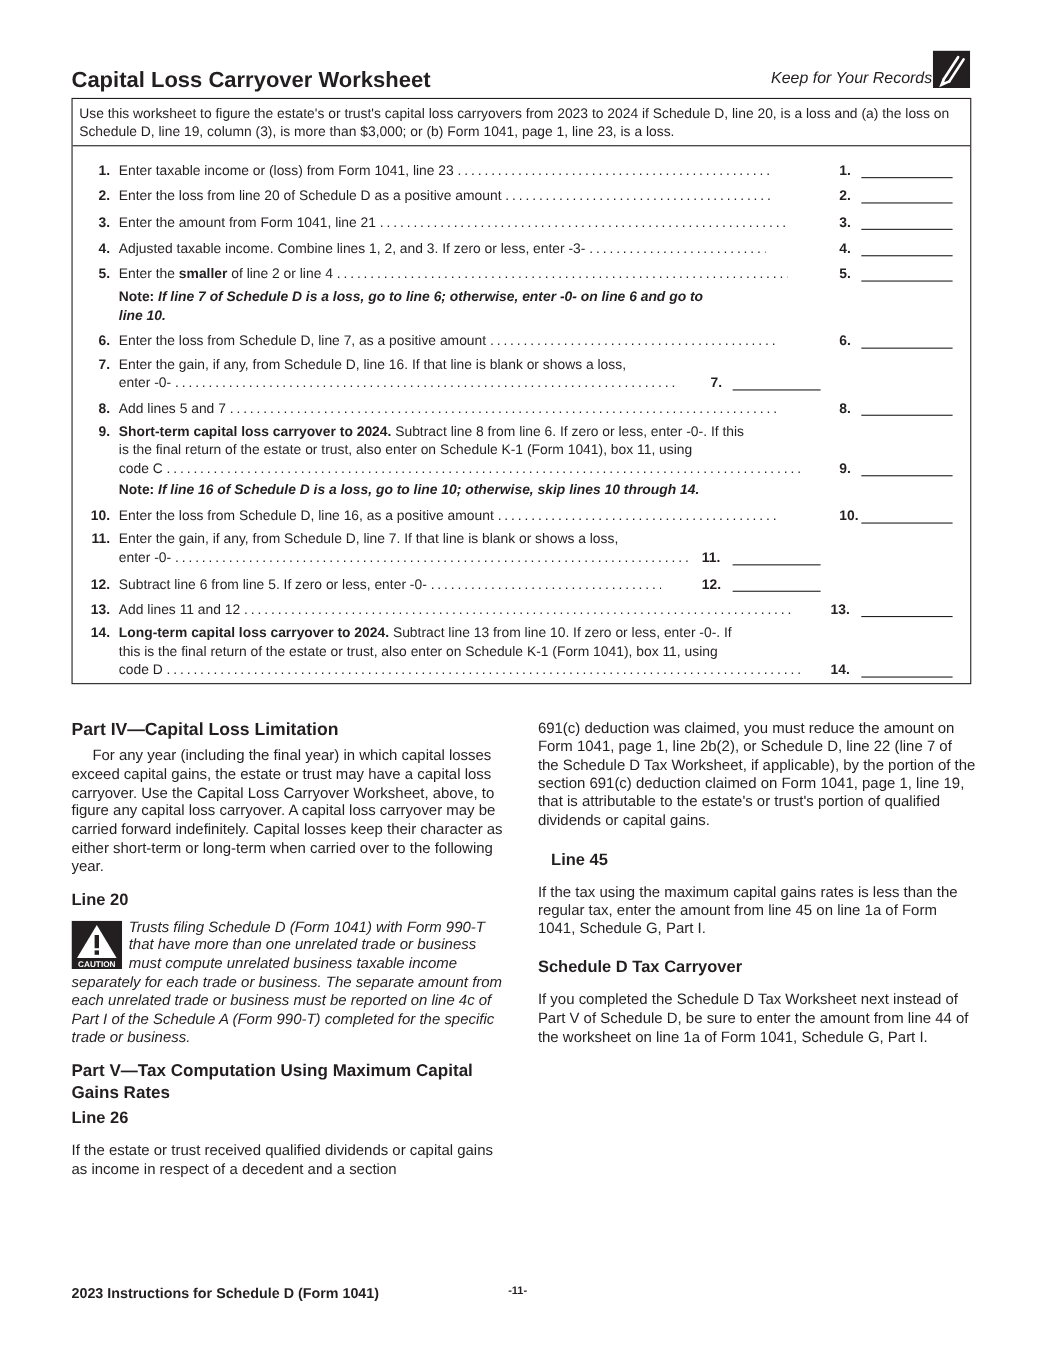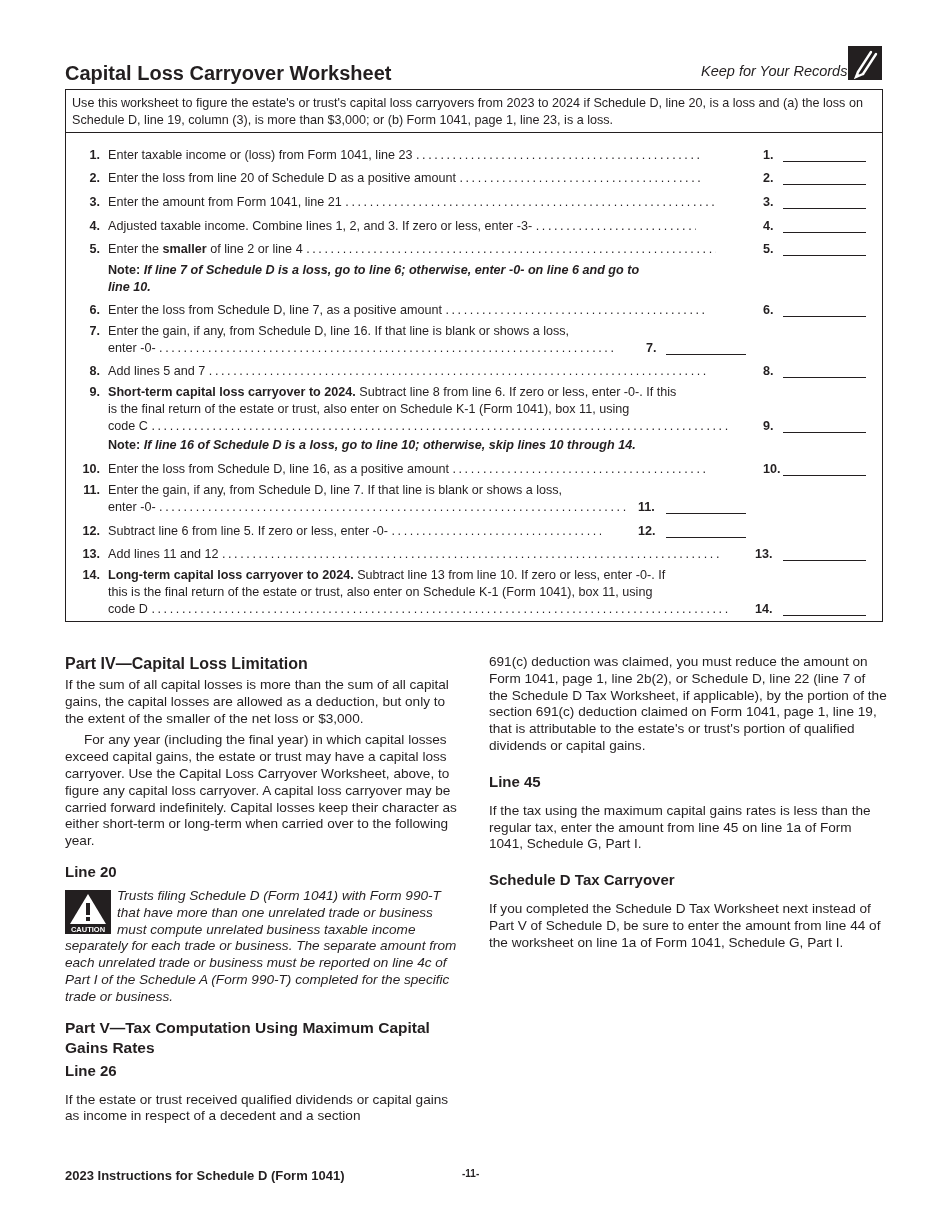--- a/index.html
+++ b/index.html
@@ -185,40 +185,39 @@
   <div class="row" style="top:477px;">
     <span class="num">14.</span>
     <span class="txt"><b>Long-term capital loss carryover to 2024.</b><span> Subtract line 13 from line 10. If zero or less, enter -0-. If</span><br><span>this is the final return of the estate or trust, also enter on Schedule K-1 (Form 1041), box 11, using</span><br><span>code D</span> <span class="lead" style="width:578px;">......................................................................................................................................</span></span>
     <span class="rlabel" style="left:689px; top:34px;">14.</span>
     <span class="rline" style="left:717px; top:34px;"></span>
   </div>
 </div>
 
 <div class="col" style="left:65px; top:654px; width:392px;">
   <div class="h2">Part IV—Capital Loss Limitation</div>
-  <p style="margin-top:3px;">If the sum of all capital losses is more than the sum of all capital gains, the capital losses are allowed as a deduction, but only to the extent of the smaller of the net loss or $3,000.</p>
   <p style="margin-top:5px; text-indent:19px;">For any year (including the final year) in which capital losses exceed capital gains, the estate or trust may have a capital loss carryover. Use the Capital Loss Carryover Worksheet, above, to figure any capital loss carryover. A capital loss carryover may be carried forward indefinitely. Capital losses keep their character as either short-term or long-term when carried over to the following year.</p>
   <div class="h3" style="margin-top:12px;">Line 20</div>
   <div style="margin-top:7px;">
     <svg class="caution-icon" viewBox="0 0 46 44">
       <rect x="0" y="0" width="46" height="44" fill="#231f20"></rect>
       <path d="M23 4 L41 34 L5 34 Z" fill="#ffffff"></path>
       <rect x="21" y="13" width="4" height="12" fill="#231f20"></rect>
       <rect x="21" y="27" width="4" height="4" fill="#231f20"></rect>
       <text x="23" y="42" text-anchor="middle" font-family="Liberation Sans, sans-serif" font-size="7.5" font-weight="bold" fill="#ffffff">CAUTION</text>
     </svg>
     <p class="caution-text">Trusts filing Schedule D (Form 1041) with Form 990-T that have more than one unrelated trade or business must compute unrelated business taxable income separately for each trade or business. The separate amount from each unrelated trade or business must be reported on line 4c of Part I of the Schedule A (Form 990-T) completed for the specific trade or business.</p>
   </div>
   <div class="h2" style="margin-top:12px; font-size:15.5px;">Part V—Tax Computation Using Maximum Capital Gains Rates</div>
   <div class="h3" style="margin-top:3px;">Line 26</div>
   <p style="margin-top:12px;">If the estate or trust received qualified dividends or capital gains as income in respect of a decedent and a section</p>
 </div>
 
 <div class="col" style="left:489px; top:654px; width:398px;">
   <p>691(c) deduction was claimed, you must reduce the amount on Form 1041, page 1, line 2b(2), or Schedule D, line 22 (line 7 of the Schedule D Tax Worksheet, if applicable), by the portion of the section 691(c) deduction claimed on Form 1041, page 1, line 19, that is attributable to the estate's or trust's portion of qualified dividends or capital gains.</p>
-  <div class="h3" style="margin-top:17px;">Line 45</div>
+  <div class="h3" style="margin-top:17px;margin-left:12px;">Line 45</div>
   <p style="margin-top:12px;">If the tax using the maximum capital gains rates is less than the regular tax, enter the amount from line 45 on line 1a of Form 1041, Schedule G, Part I.</p>
   <div class="h3" style="margin-top:17px;">Schedule D Tax Carryover</div>
   <p style="margin-top:12px;">If you completed the Schedule D Tax Worksheet next instead of Part V of Schedule D, be sure to enter the amount from line 44 of the worksheet on line 1a of Form 1041, Schedule G, Part I.</p>
 </div>
 
 <div class="footer-left">2023 Instructions for Schedule D (Form 1041)</div>
 <div class="footer-page">-11-</div>
 
 </body></html>

